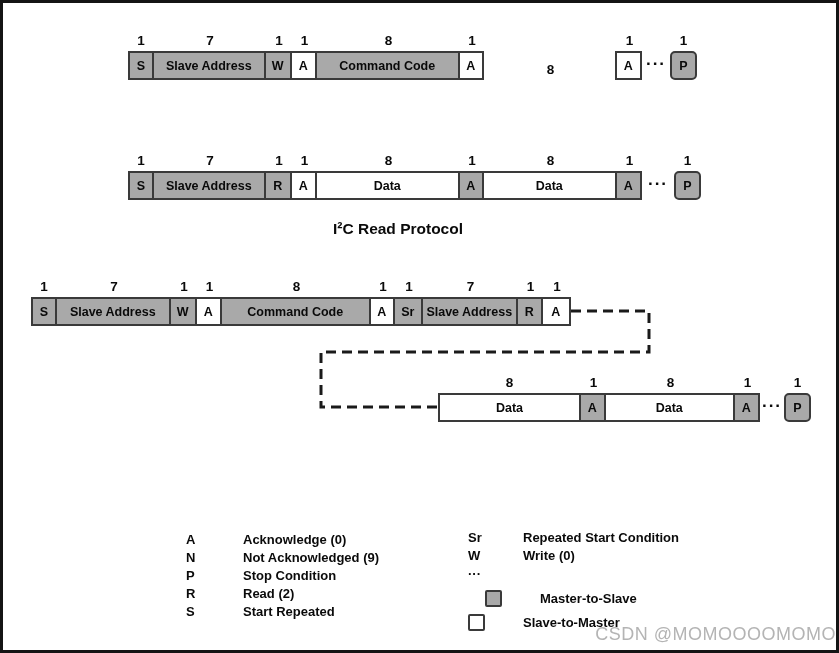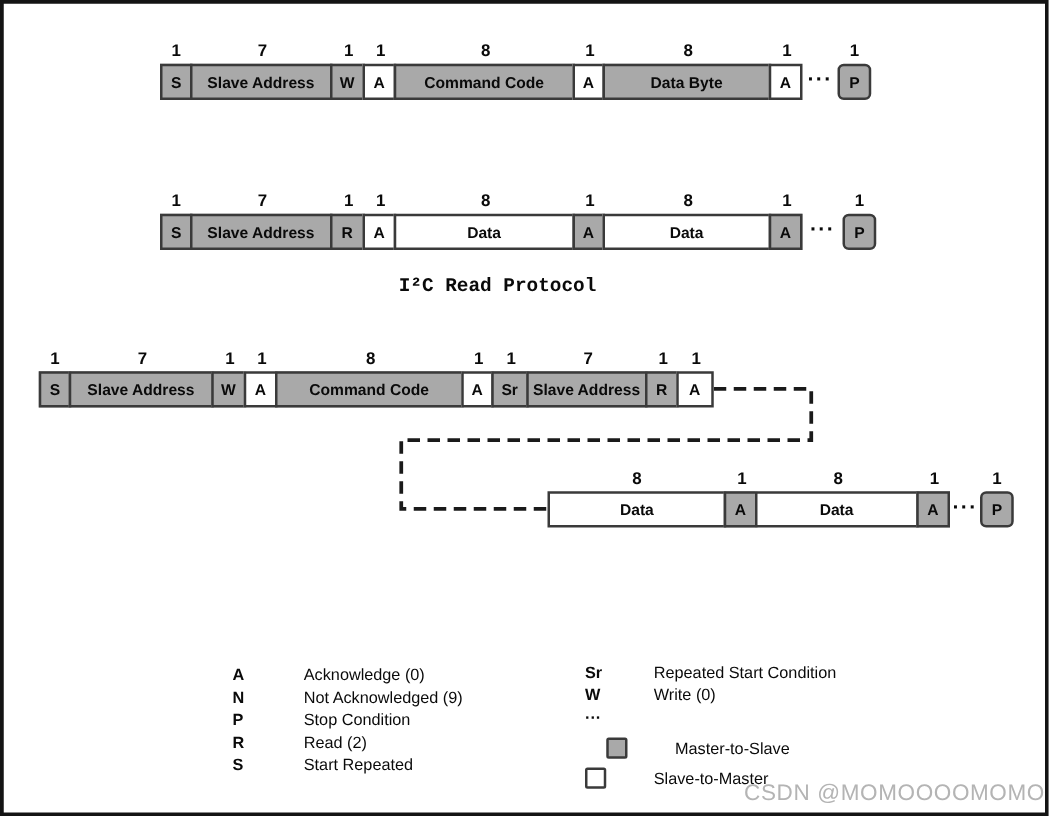--- a/index.html
+++ b/index.html
@@ -24,32 +24,32 @@
     font-weight:700;font-size:12.5px;white-space:nowrap;background:#fff;
   }
   .cell.joined .box{margin-left:-2.5px;}
   .box.gray{background:var(--gray-fill);}
   .box.white{background:#ffffff;}
   .cell.ellipsis .box{border:none;background:transparent;font-size:17px;font-weight:700;letter-spacing:1px;padding-bottom:4px;}
   .cell.stop .box{border-radius:5px;}
   
   .diagram-title{position:absolute;font-weight:700;font-size:15.5px;text-align:center;white-space:nowrap;}
   #title-write{left:240px;top:91px;width:300px;}
-  #title-read{left:245px;top:217px;width:300px;font-family:Liberation Mono, monospace;}
+  #title-read{left:245px;top:217px;width:300px;}
   #title-combined{left:268px;top:443px;width:300px;}
   
   #connector{position:absolute;left:0;top:0;pointer-events:none;}
   
   .legend-col{position:absolute;display:flex;flex-direction:column;}
   #legend-left{left:183px;top:527px;}
   #legend-right{left:465px;top:525px;}
   .legend-item{display:flex;align-items:center;height:18px;font-size:13px;}
   .legend-key{width:57px;font-weight:700;font-size:13px;flex-shrink:0;}
   #legend-right .legend-key{width:55px;}
-  .legend-desc{font-weight:400;font-size:13px;white-space:nowrap;}
+  .legend-desc{font-weight:700;font-size:13px;white-space:nowrap;}
   .legend-item.swatch-item{height:24px;}
   .legend-item.swatch-item.first-swatch{margin-top:4px;padding-left:17px;}
   .swatch{width:13px;height:13px;box-sizing:content-box;border:2px solid var(--box-border);border-radius:2px;margin-right:38px;flex-shrink:0;}
   .swatch.gray{background:var(--gray-fill);}
   .swatch.white{background:#ffffff;}
   
   #watermark{position:absolute;right:0;top:621px;font-size:18px;color:var(--watermark);letter-spacing:0.5px;white-space:nowrap;}
 </style>
 </head>
 <body>
@@ -81,21 +81,20 @@
         <div class="cell joined" style="width: 143px;">
           <div class="bits">8</div>
           <div class="box gray">Command Code</div>
         </div>
         <div class="cell joined" style="width: 24px;">
           <div class="bits">1</div>
           <div class="box white">A</div>
         </div>
         <div class="cell joined" style="width: 133px;">
           <div class="bits">8</div>
-          <div class="box gray">Data Byte</div>
         </div>
         <div class="cell joined" style="width: 25px;">
           <div class="bits">1</div>
           <div class="box white">A</div>
         </div>
         <div class="cell ellipsis" style="width: 28px;">
           <div class="bits"></div>
           <div class="box">···</div>
         </div>
         <div class="cell stop" style="width: 27px;">

